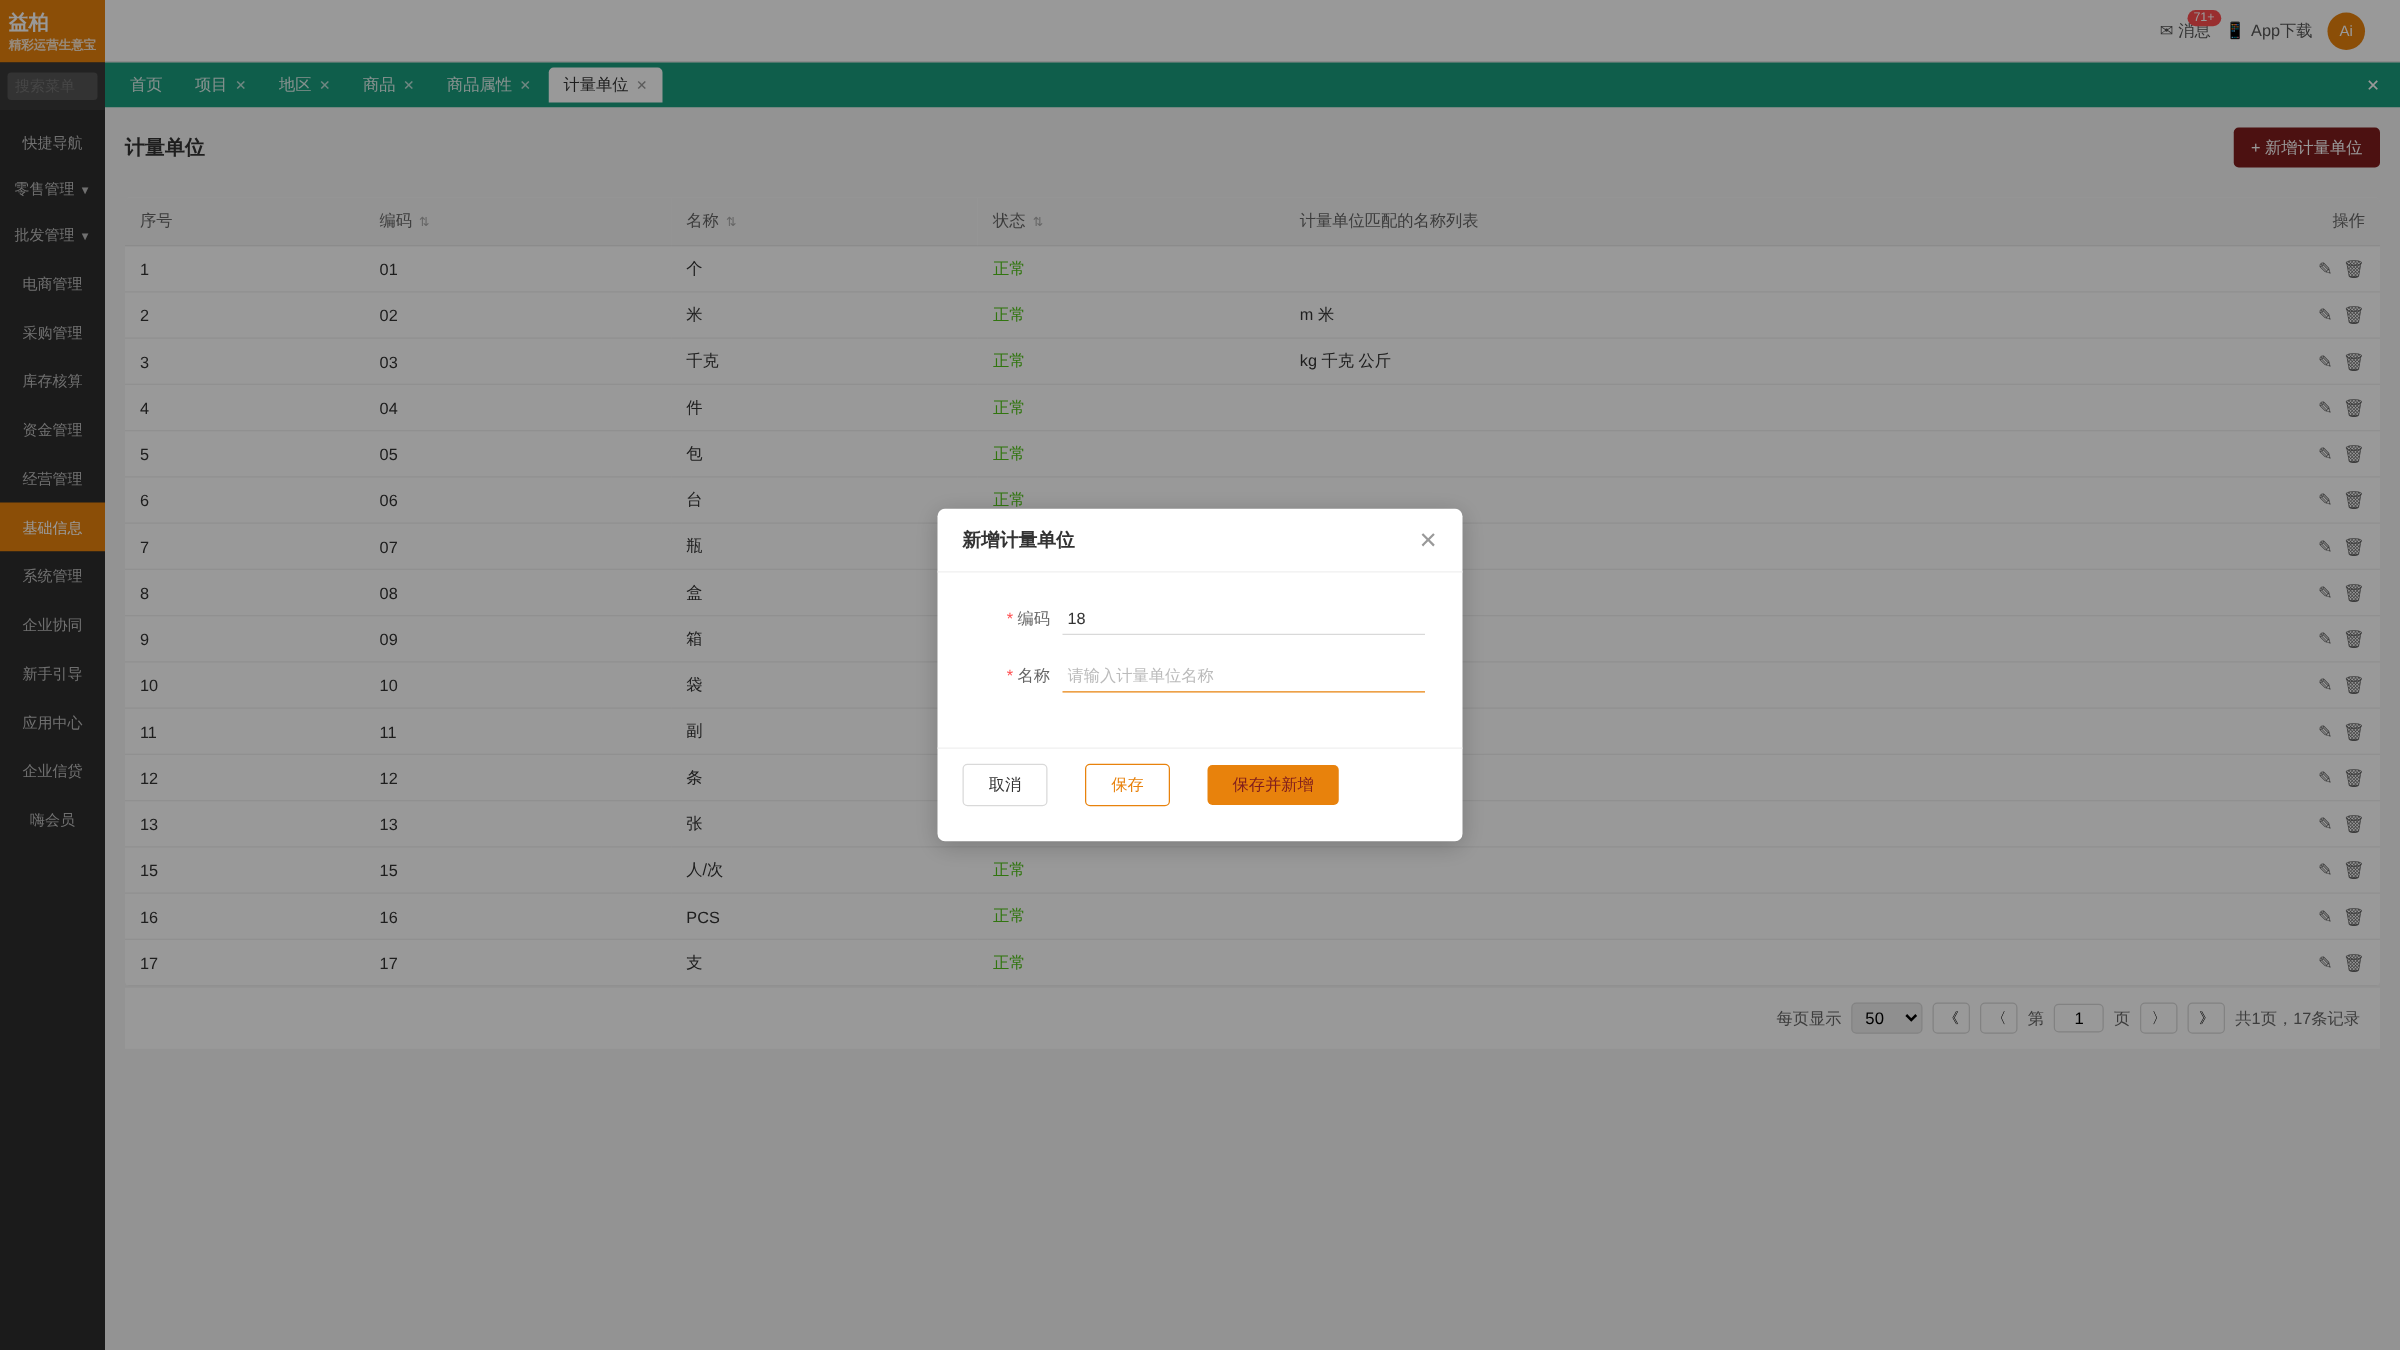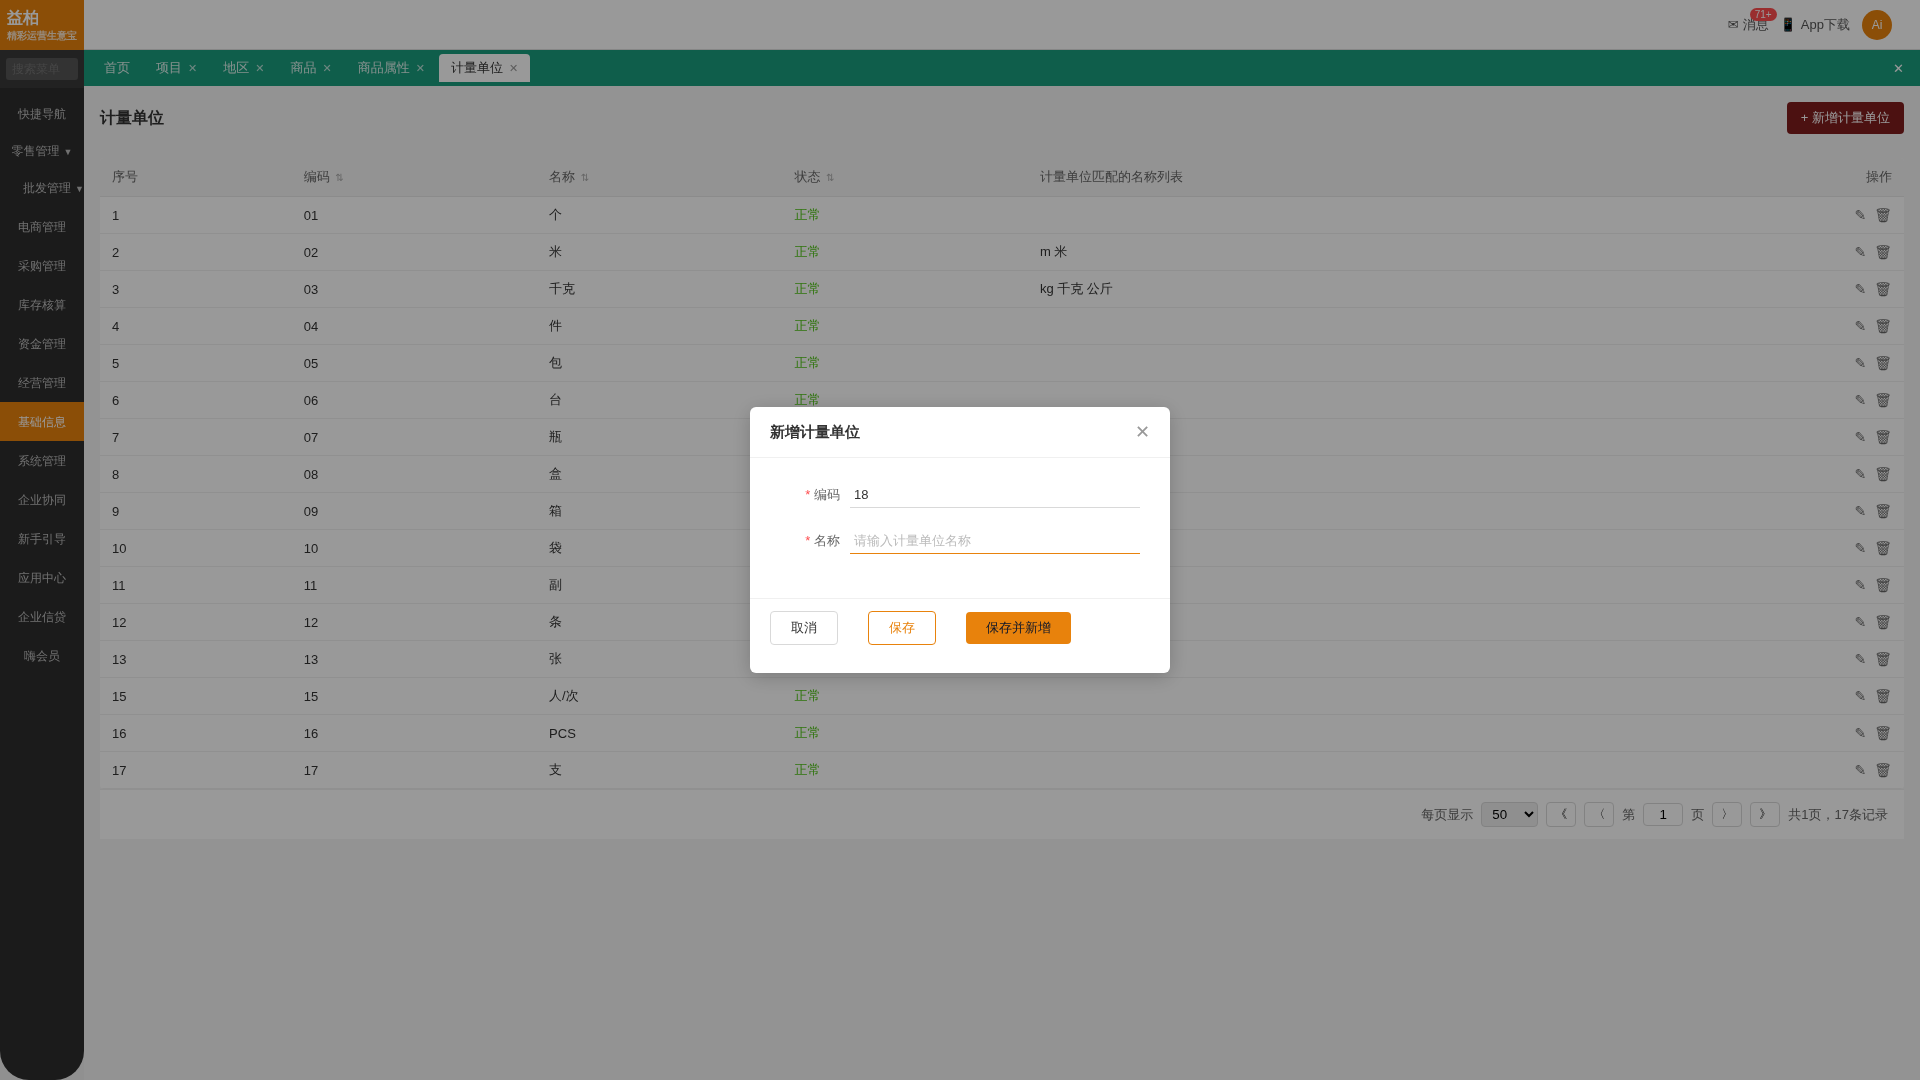--- a/index.html
+++ b/index.html
@@ -1,19 +1,19 @@
 <!DOCTYPE html>
 <html><head>
   <meta charset="utf-8">
   <style>
     * { box-sizing: border-box; margin: 0; padding: 0; }
     body { font-family: 'Microsoft YaHei', Arial, sans-serif; font-size: 13px; background: #f0f0f0; display: flex; height: 1080px; width: 1920px; overflow: hidden; }
 
     
-    .sidebar { width: 84px; background: #2d2d2d; color: #ccc; display: flex; flex-direction: column; height: 100%; flex-shrink: 0; border-radius: 29px; }
+    .sidebar { width: 84px; background: #2d2d2d; color: #ccc; display: flex; flex-direction: column; height: 100%; flex-shrink: 0; }
     .sidebar-logo { height: 50px; background: #e8820c; display: flex; align-items: center; justify-content: center; color: white; font-size: 14px; font-weight: bold; }
     .sidebar-search { padding: 8px 6px; background: #3a3a3a; }
     .sidebar-search input { width: 100%; background: #555; border: none; border-radius: 3px; padding: 4px 6px; color: #ddd; font-size: 12px; }
     .sidebar-nav { padding: 6px 0; }
     .sidebar-item { padding: 10px 0; text-align: center; cursor: pointer; color: #bbb; font-size: 12px; }
     .sidebar-item.active { background: #e8820c; color: white; }
     .sidebar-item-label { display: block; margin-top: 2px; }
 
     
     .main { flex: 1; display: flex; flex-direction: column; background: #f5f5f5; overflow: hidden; }
@@ -68,21 +68,21 @@
     .modal-close { cursor: pointer; color: #999; font-size: 18px; }
     .modal-body { padding: 24px 30px; }
     .form-row { display: flex; align-items: center; margin-bottom: 20px; }
     .form-label { width: 60px; text-align: right; margin-right: 10px; font-size: 13px; color: #666; }
     .form-input { flex: 1; border: none; border-bottom: 1px solid #d9d9d9; padding: 5px 4px; font-size: 13px; color: #333; outline: none; }
     .form-input.active-border { border-bottom-color: #e8820c; }
     .form-input::placeholder { color: #bbb; }
     .modal-footer { padding: 12px 20px 28px; display: flex; align-items: center; justify-content: flex-start; gap: 30px; border-top: 1px solid #f0f0f0; }
     .btn-cancel { background: white; color: #333; border: 1px solid #d9d9d9; padding: 7px 20px; border-radius: 4px; cursor: pointer; font-size: 13px; }
     .btn-save { background: white; color: #e8820c; border: 1px solid #e8820c; padding: 7px 20px; border-radius: 4px; cursor: pointer; font-size: 13px; }
-    .btn-save-new { background: #e8820c; color: #0f172a; border: none; padding: 7px 20px; border-radius: 4px; cursor: pointer; font-size: 13px; }
+    .btn-save-new { background: #e8820c; color: #7f1d1d; border: none; padding: 7px 20px; border-radius: 4px; cursor: pointer; font-size: 13px; }
 
     .sort-icon { font-size: 10px; color: #aaa; margin-left: 2px; }
   </style>
 </head>
 <body>
 
 <div class="sidebar">
   <div class="sidebar-logo">
     <div>
       <div style="font-size:16px; font-weight:bold;">益柏</div>
@@ -93,21 +93,21 @@
     <input type="text" placeholder="搜索菜单" style="">
   </div>
   <div class="sidebar-nav">
     <div class="sidebar-item">
       <span class="sidebar-item-label">快捷导航</span>
     </div>
     <div class="sidebar-item" style="display:flex;align-items:center;justify-content:center;gap:4px;">
       <span>零售管理</span>
       <span style="font-size:9px;">▼</span>
     </div>
-    <div class="sidebar-item" style="display:flex;align-items:center;justify-content:flex-end;gap:4px;">
+    <div class="sidebar-item" style="display:flex;align-items:center;justify-content:center;gap:4px;">
       <span>批发管理</span>
       <span style="font-size:9px;">▼</span>
     </div>
     <div class="sidebar-item">
       <span class="sidebar-item-label">电商管理</span>
     </div>
     <div class="sidebar-item">
       <span class="sidebar-item-label">采购管理</span>
     </div>
     <div class="sidebar-item">

